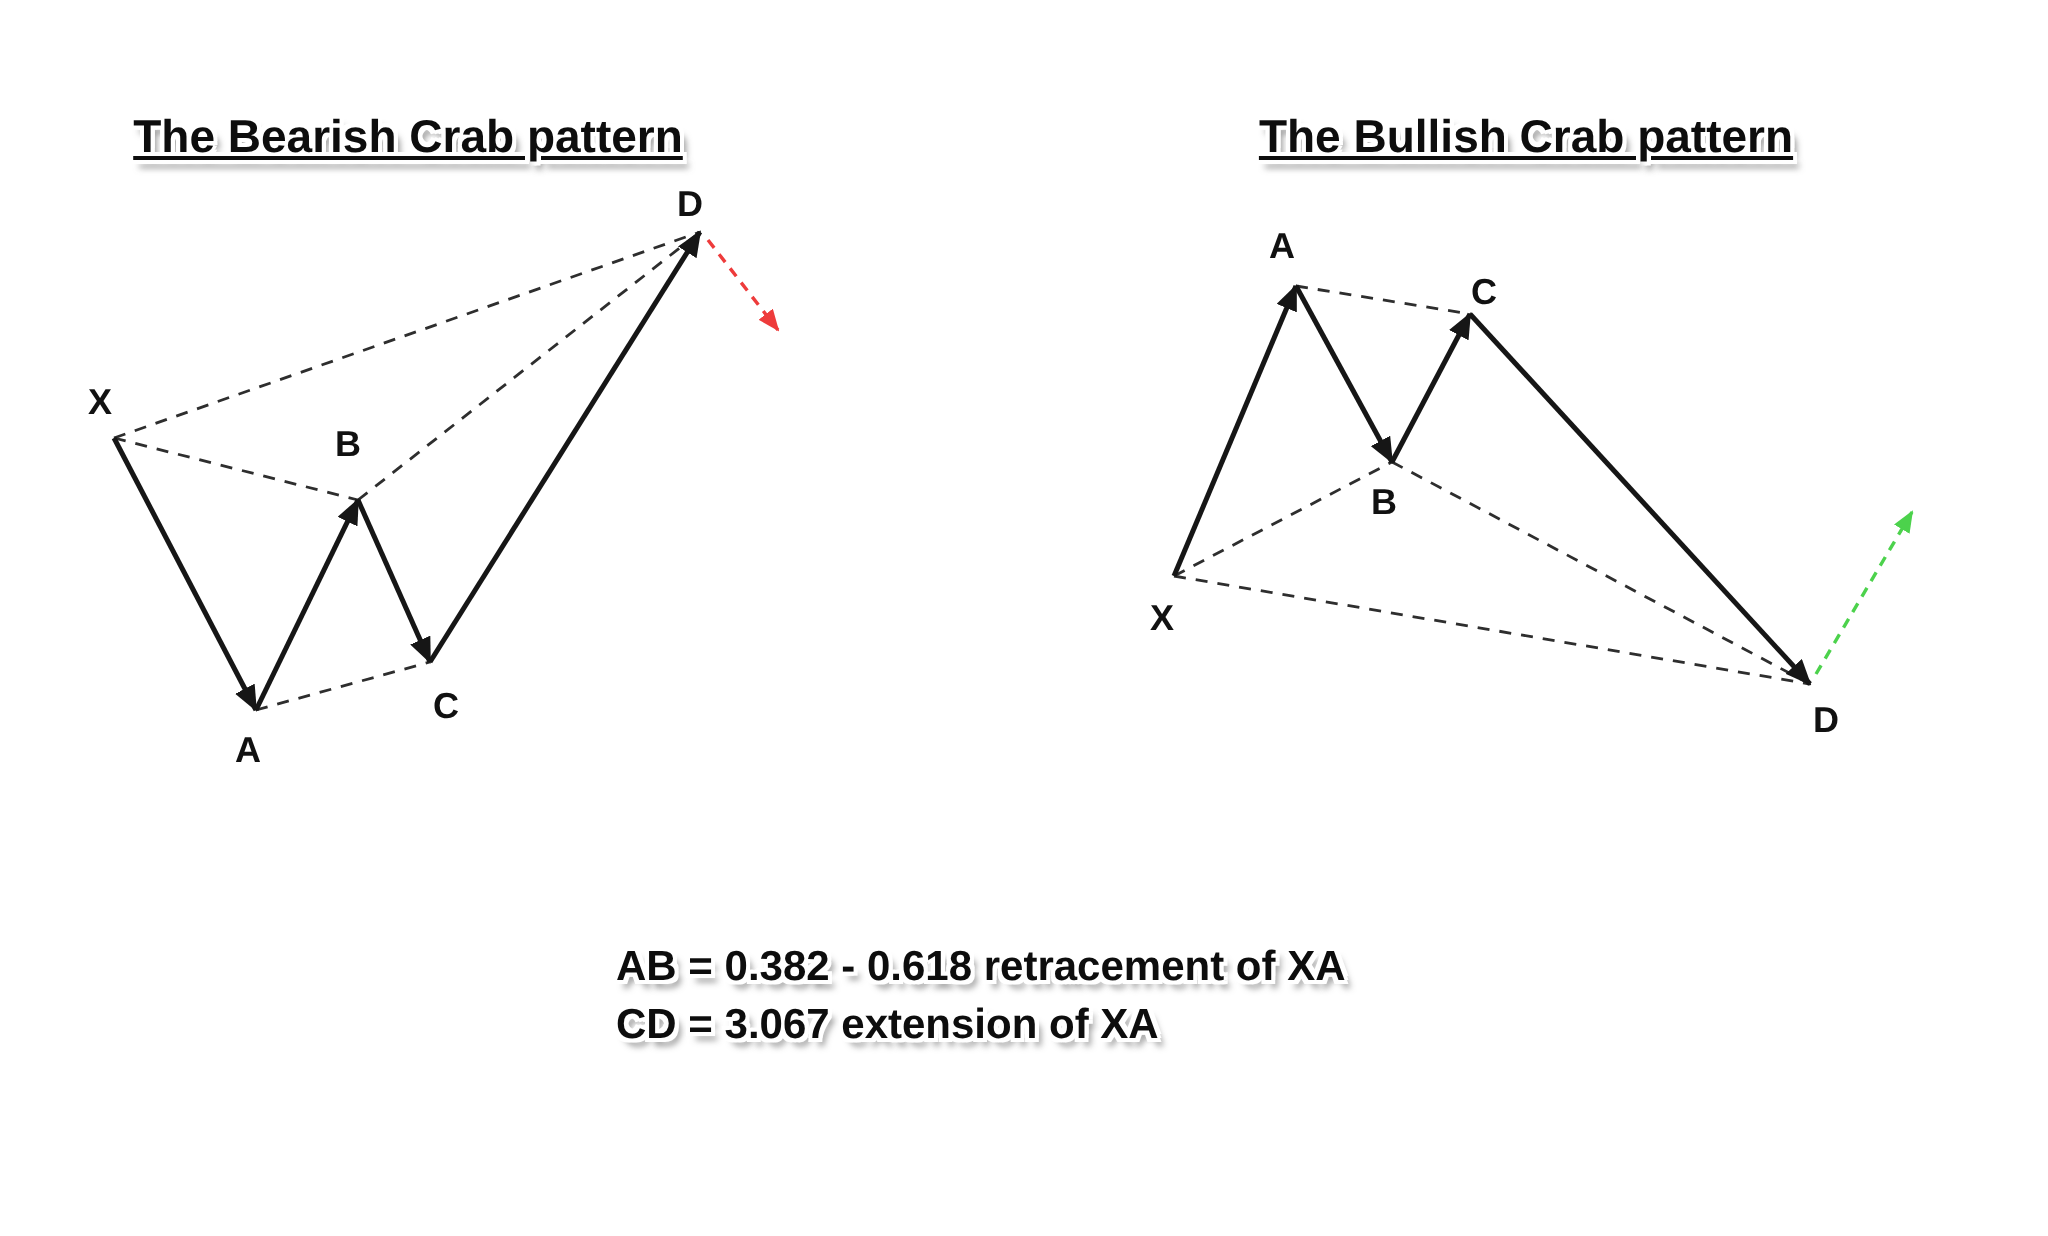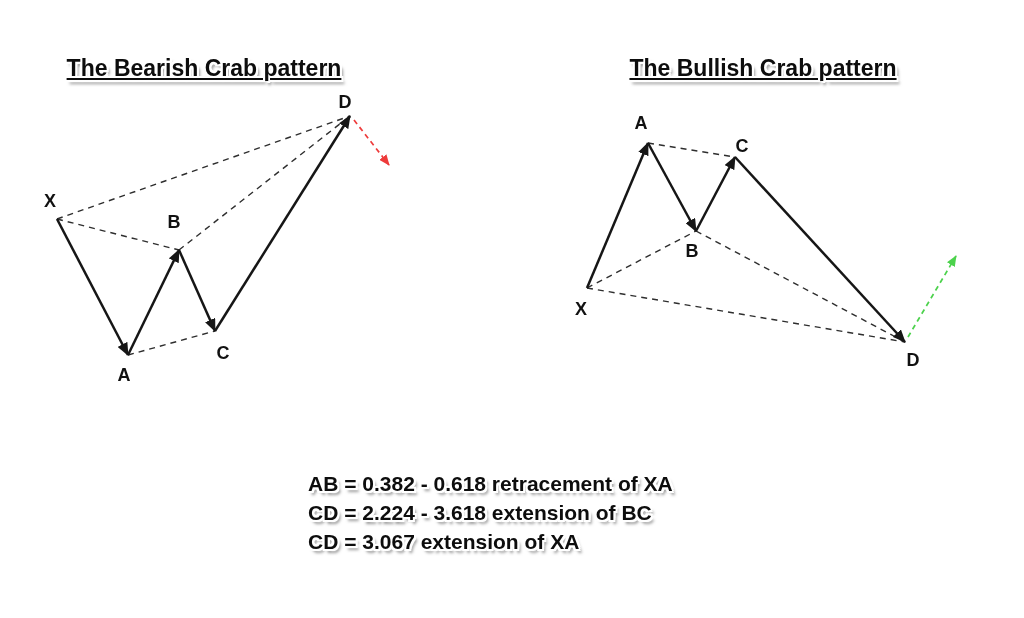--- a/index.html
+++ b/index.html
@@ -102,21 +102,20 @@
       <line x1="735" y1="157" x2="905" y2="342" stroke="#161616" stroke-width="2.5" marker-end="url(#ah-black)"></line>
       <line x1="908" y1="337" x2="956" y2="256" stroke="#4cd24c" stroke-width="1.7" stroke-dasharray="5 4" marker-end="url(#ah-bullish)"></line>
     </svg>
 
   <div class="diagram-title" id="title-bearish" style="left: 204px; top: 55px;">The Bearish Crab pattern</div>
 
   <div class="diagram-title" id="title-bullish" style="left: 763px; top: 55px;">The Bullish Crab pattern</div>
 
   <div id="ratio-rules">
     <div class="ratio-line">AB = 0.382 - 0.618 retracement of XA</div>
-    <div class="ratio-line">CD = 2.224 - 3.618 extension of BC</div>
     <div class="ratio-line">CD = 3.067 extension of XA</div>
   </div>
 
 <div class="pt-label" style="left: 50px; top: 201px;">X</div>
     <div class="pt-label" style="left: 124px; top: 375px;">A</div>
     <div class="pt-label" style="left: 174px; top: 222px;">B</div>
     <div class="pt-label" style="left: 223px; top: 353px;">C</div>
     <div class="pt-label" style="left: 345px; top: 102px;">D</div>
     <div class="pt-label" style="left: 581px; top: 309px;">X</div>
     <div class="pt-label" style="left: 641px; top: 123px;">A</div>

